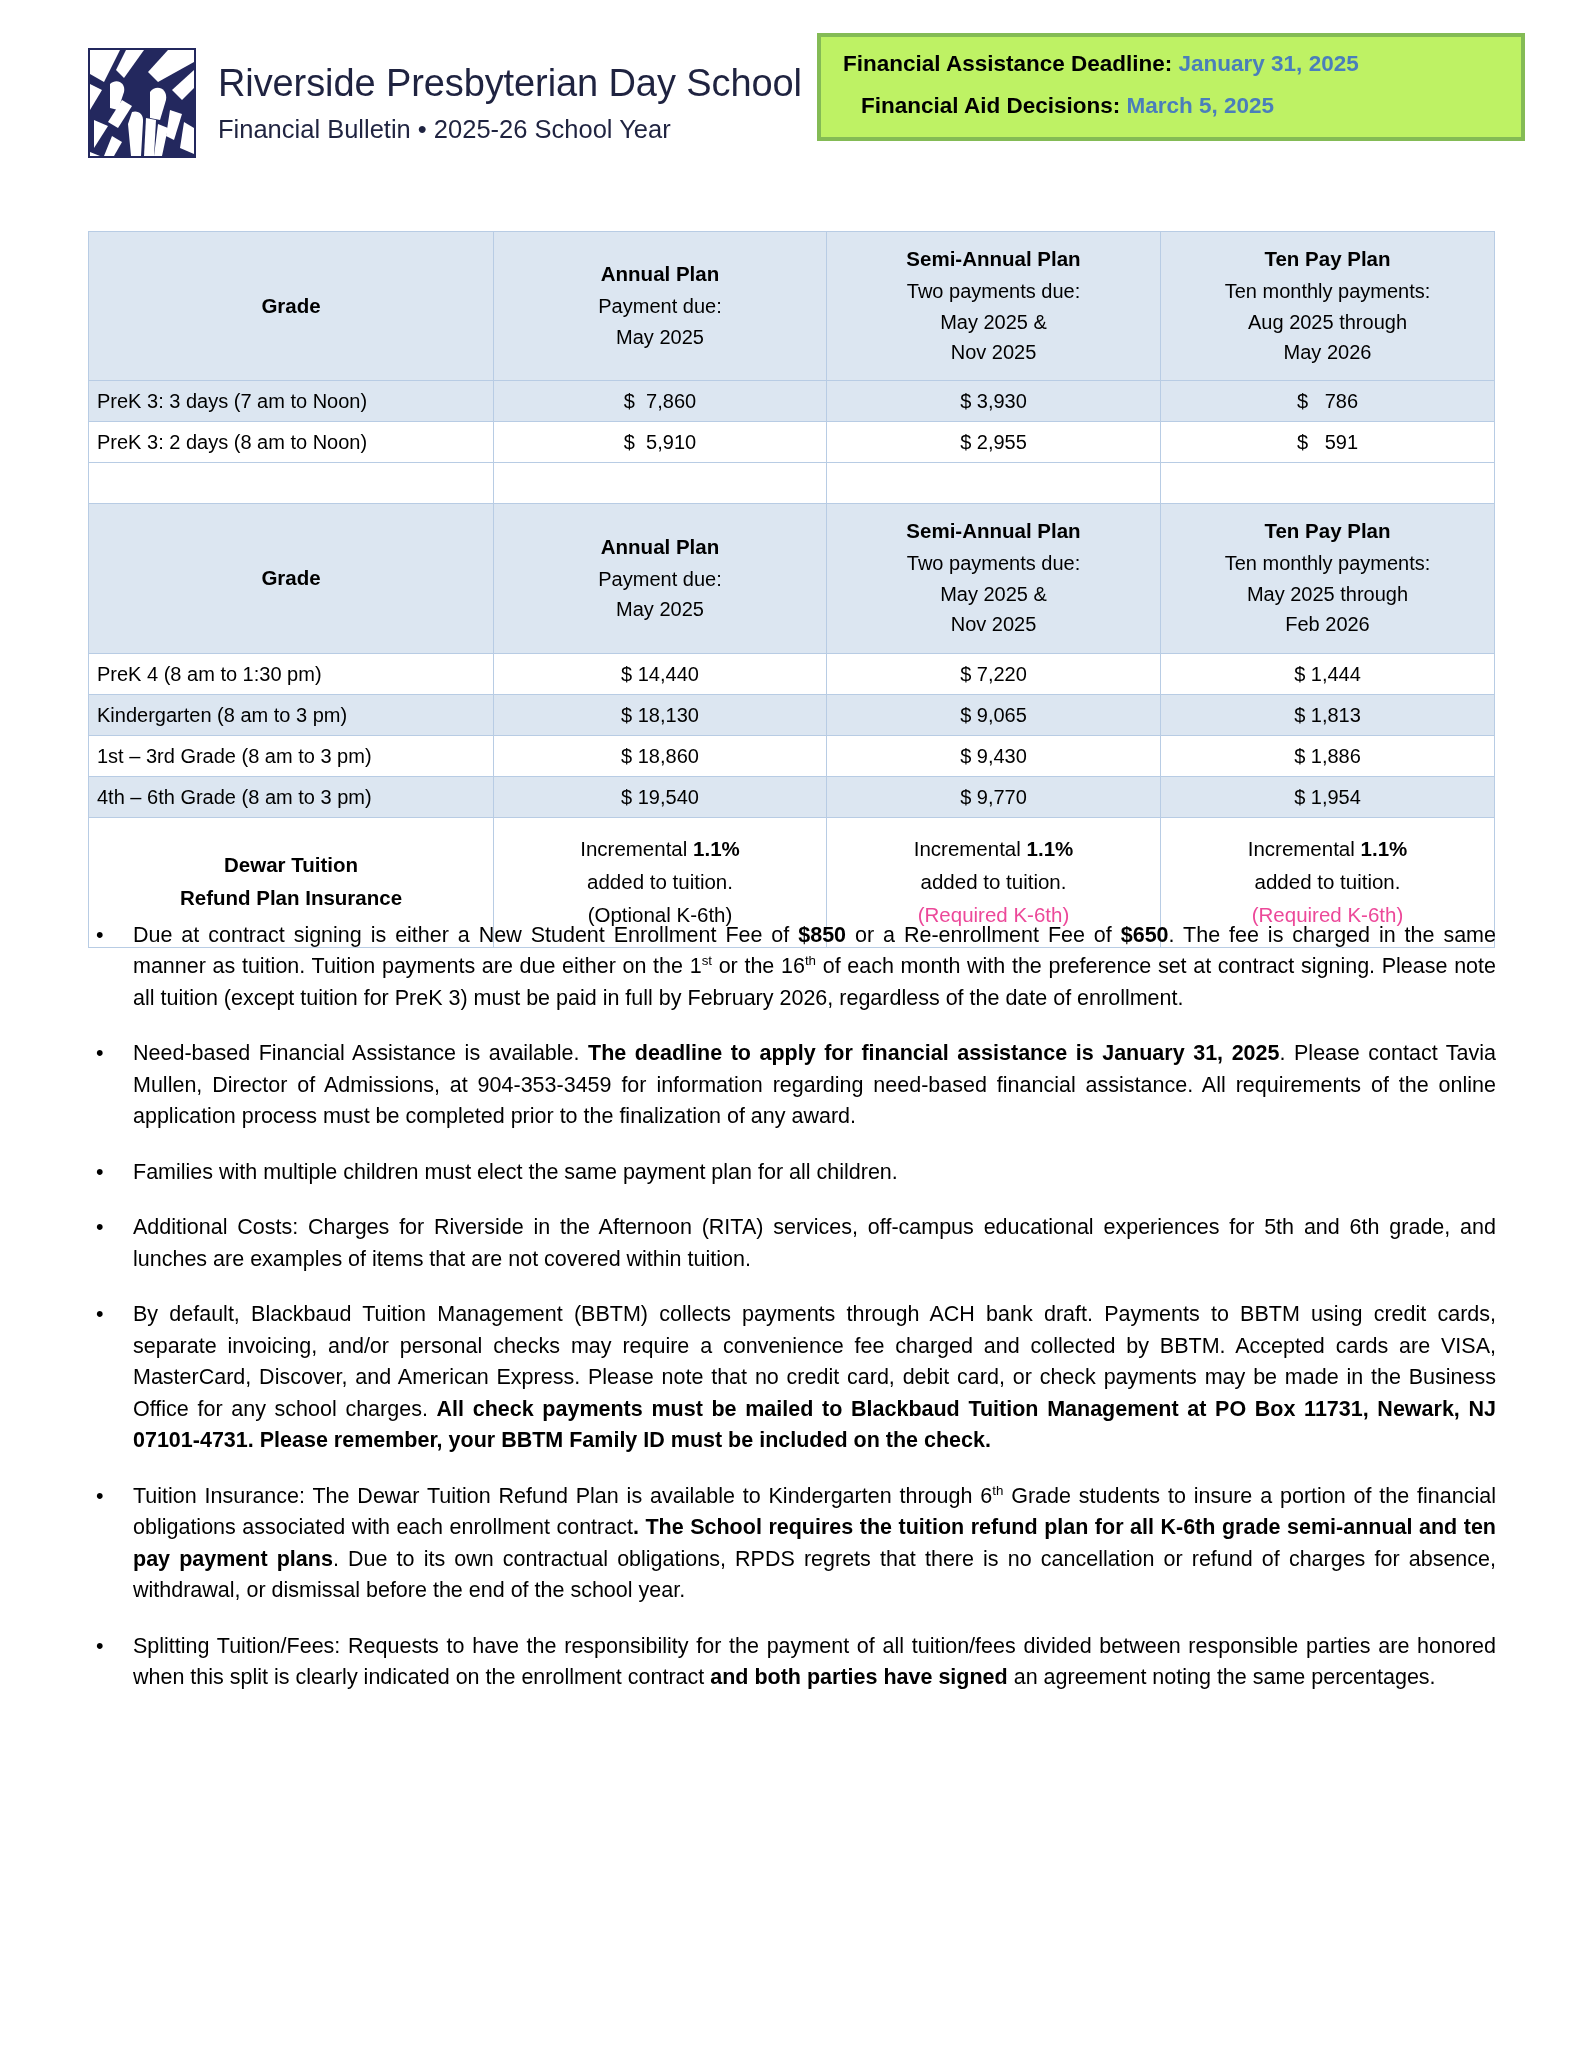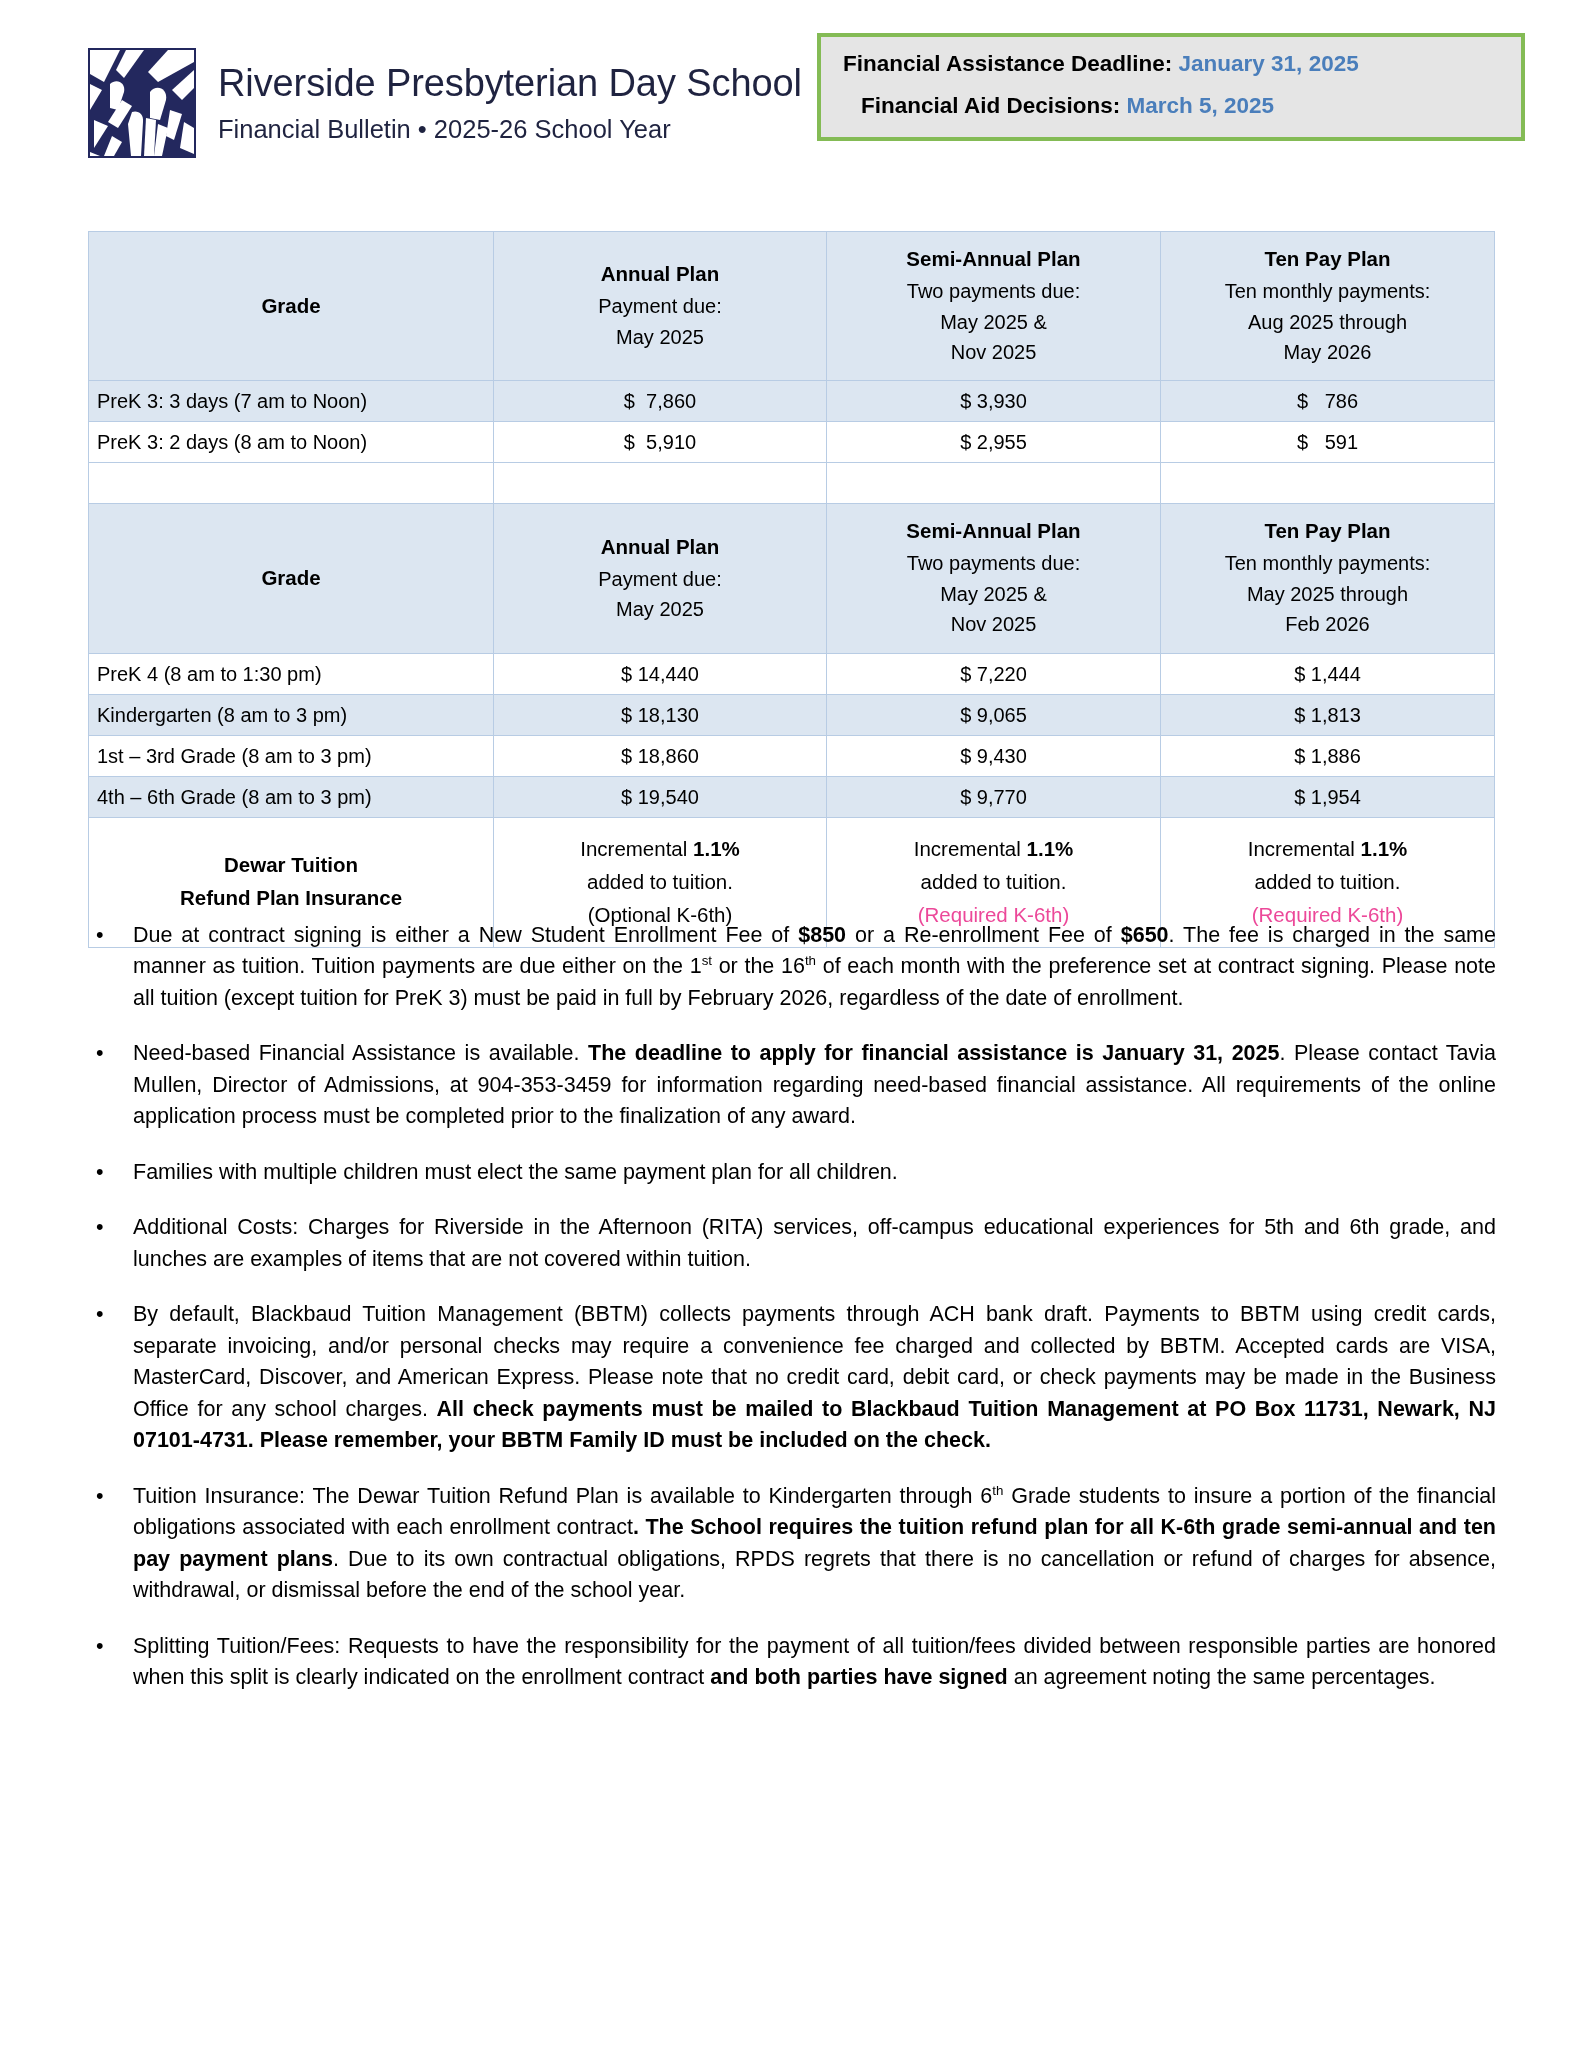--- a/index.html
+++ b/index.html
@@ -62,21 +62,21 @@
     white-space: nowrap;
   }
 
   .deadline-box {
     position: absolute;
     left: 817px;
     top: 33px;
     width: 708px;
     box-sizing: border-box;
     border: 4px solid #84bb55;
-    background: #e5e5e5;
+    background: #bef264;
     padding: 16px 20px 18px 22px;
   }
   .deadline-line {
     font-size: 22.5px;
     font-weight: bold;
     color: #000000;
     line-height: 1.0;
     margin-bottom: 19px;
     white-space: nowrap;
   }

